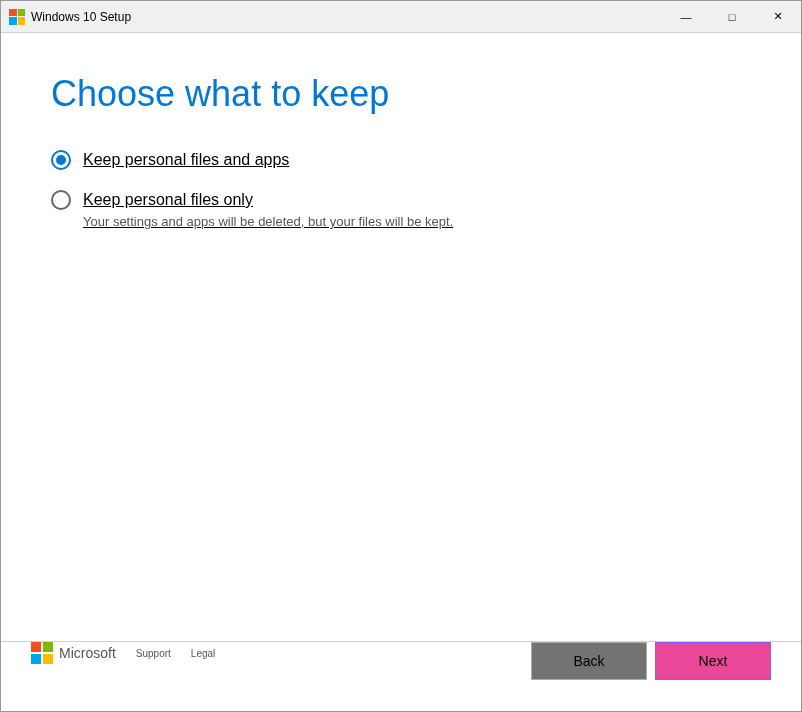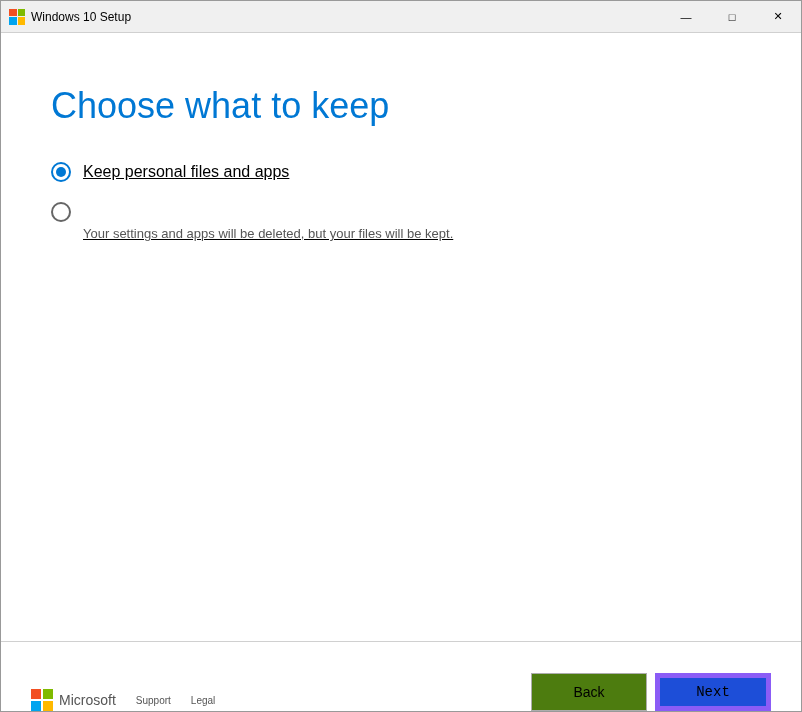--- a/index.html
+++ b/index.html
@@ -73,21 +73,20 @@
       align-items: center;
       justify-content: center;
       font-size: 11px;
       color: #000;
     }
 
     .content {
       flex: 1;
       padding: 40px 50px 0 50px;
       overflow: hidden;
-      margin-top: 12px;
     }
 
     .page-title {
       font-size: 36px;
       font-weight: 300;
       color: #0078d4;
       margin-bottom: 35px;
     }
 
     .options {
@@ -143,21 +142,21 @@
       font-size: 13px;
       color: #555;
       margin-left: 32px;
       margin-top: 4px;
     }
 
     .footer {
       height: 70px;
       border-top: 1px solid #d0d0d0;
       display: flex;
-      align-items: flex-end;
+      align-items: flex-start;
       justify-content: space-between;
       padding: 0 30px;
       flex-shrink: 0;
     }
 
     .footer-left {
       display: flex;
       align-items: center;
       gap: 20px;
     }
@@ -198,30 +197,29 @@
       display: flex;
       gap: 8px;
     }
 
     .btn {
       width: 116px;
       height: 38px;
       font-size: 14px;
       cursor: pointer;
       border: 1px solid #adadad;
-      background: #4d7c0f;
+      background: #737373;
       color: #000;
       font-family: 'Segoe UI', Arial, sans-serif;
     }
 
     .btn-primary {
-      background: #1d4ed8;
-      border: 5px solid #8b5cf6;
-      color: #000;
-      font-family: Liberation Mono, monospace;
+      background: #ec4899;
+      border: 1px solid #8b5cf6;
+      color: #000;
     }
   </style>
 </head>
 <body>
 
 <div class="window">
 
   <div class="titlebar">
     <div class="titlebar-left">
       <div class="titlebar-icon">
@@ -251,20 +249,21 @@
           <div class="radio-outer selected">
             <div class="radio-inner"></div>
           </div>
           <span class="option-title">Keep personal files and apps</span>
         </div>
       </div>
 
       <div class="option-item">
         <div class="option-label-row">
           <div class="radio-outer"></div>
+          <span class="option-title">Keep personal files only</span>
         </div>
         <div class="option-desc">Your settings and apps will be deleted, but your files will be kept.</div>
       </div>
 
 
     </div>
   </div>
 
   <div class="footer">
     <div class="footer-left">

